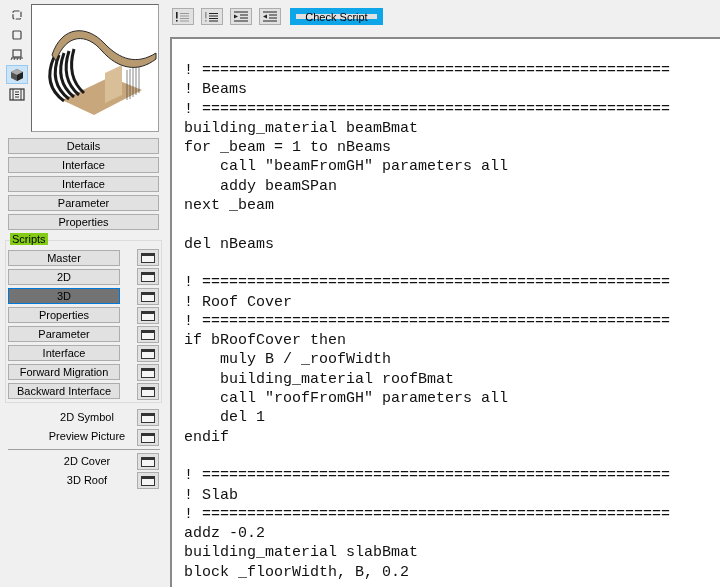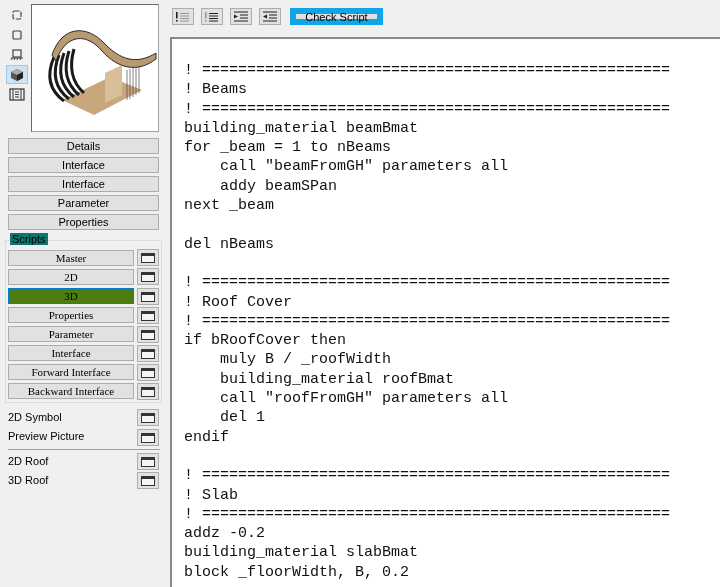--- a/index.html
+++ b/index.html
@@ -18,34 +18,34 @@
     background:#fff; border:1px solid #a0a0a0; box-sizing:border-box;
     border-top-color:#696969; border-left-color:#696969;
   }
   
   .side-btn {
     position:absolute; left:8px; width:151px; height:16px;
     background:#e1e1e1; border:1px solid #adadad; box-sizing:border-box;
     display:flex; align-items:center; justify-content:center;
     font-size:11px; color:#000; cursor:default;
   }
-  .script-btn { width:126px;font-family:Liberation Serif, serif; }
-  .script-btn.active { background:#4d7c0f; border-color:#0078d7; }
+  .script-btn { width:112px; }
+  .script-btn.active { background:#737373; border-color:#0078d7; }
   .win-btn {
     position:absolute; left:137px; width:22px; height:17px;
     background:#e1e1e1; border:1px solid #adadad; box-sizing:border-box;
     display:flex; align-items:center; justify-content:center;
   }
   .win-glyph { width:14px; height:10px; border:1px solid #333; box-sizing:border-box; border-top-width:3px; background:#f5f5f5; }
   .group-box {
     position:absolute; left:5px; top:240px; width:157px; height:163px;
     border:1px solid #dcdcdc; box-sizing:border-box;
   }
-  .group-label { position:absolute; left:10px; top:233px; background:#0f766e; padding:0 2px; font-size:11px; }
-  .plain-label { position:absolute; left:8px; width:126px; text-align:left; font-size:11px; }
+  .group-label { position:absolute; left:10px; top:233px; background:#84cc16; padding:0 2px; font-size:11px; }
+  .plain-label { position:absolute; left:24px; width:126px; text-align:center; font-size:11px; }
   .divider { position:absolute; left:8px; top:449px; width:152px; height:1px; background:#a0a0a0; }
   
   .tb-btn {
     position:absolute; top:8px; height:17px; width:22px;
     background:#e1e1e1; border:1px solid #adadad; box-sizing:border-box;
     display:flex; align-items:center; justify-content:center;
   }
   .check-btn {
     position:absolute; top:8px; left:290px; width:93px; height:17px;
     background:#e1e1e1; border:6px solid #0ea5e9; box-sizing:border-box;
@@ -165,21 +165,21 @@
 <div class="side-btn script-btn" style="top:326px">Parameter</div>
 <div class="win-btn" style="top:326px">
     <div class="win-glyph"></div>
   </div>
 
 <div class="side-btn script-btn" style="top:345px">Interface</div>
 <div class="win-btn" style="top:345px">
     <div class="win-glyph"></div>
   </div>
 
-<div class="side-btn script-btn" style="top:364px">Forward Interface</div>
+<div class="side-btn script-btn" style="top:364px">Forward Migration</div>
 <div class="win-btn" style="top:364px">
     <div class="win-glyph"></div>
   </div>
 
 <div class="side-btn script-btn" style="top:383px">Backward Interface</div>
 <div class="win-btn" style="top:383px">
     <div class="win-glyph"></div>
   </div>
 
 <div class="plain-label" style="top:411px">2D Symbol</div>
@@ -187,21 +187,21 @@
     <div class="win-glyph"></div>
   </div>
 
 <div class="plain-label" style="top:430px">Preview Picture</div>
 <div class="win-btn" style="top:429px">
     <div class="win-glyph"></div>
   </div>
 
 <div class="divider"></div>
 
-<div class="plain-label" style="top:455px">2D Roof</div>
+<div class="plain-label" style="top:455px">2D Cover</div>
 <div class="win-btn" style="top:453px">
     <div class="win-glyph"></div>
   </div>
 
 <div class="plain-label" style="top:474px">3D Roof</div>
 <div class="win-btn" style="top:472px">
     <div class="win-glyph"></div>
   </div>
 
 <div class="tb-btn" style="left:172px">

